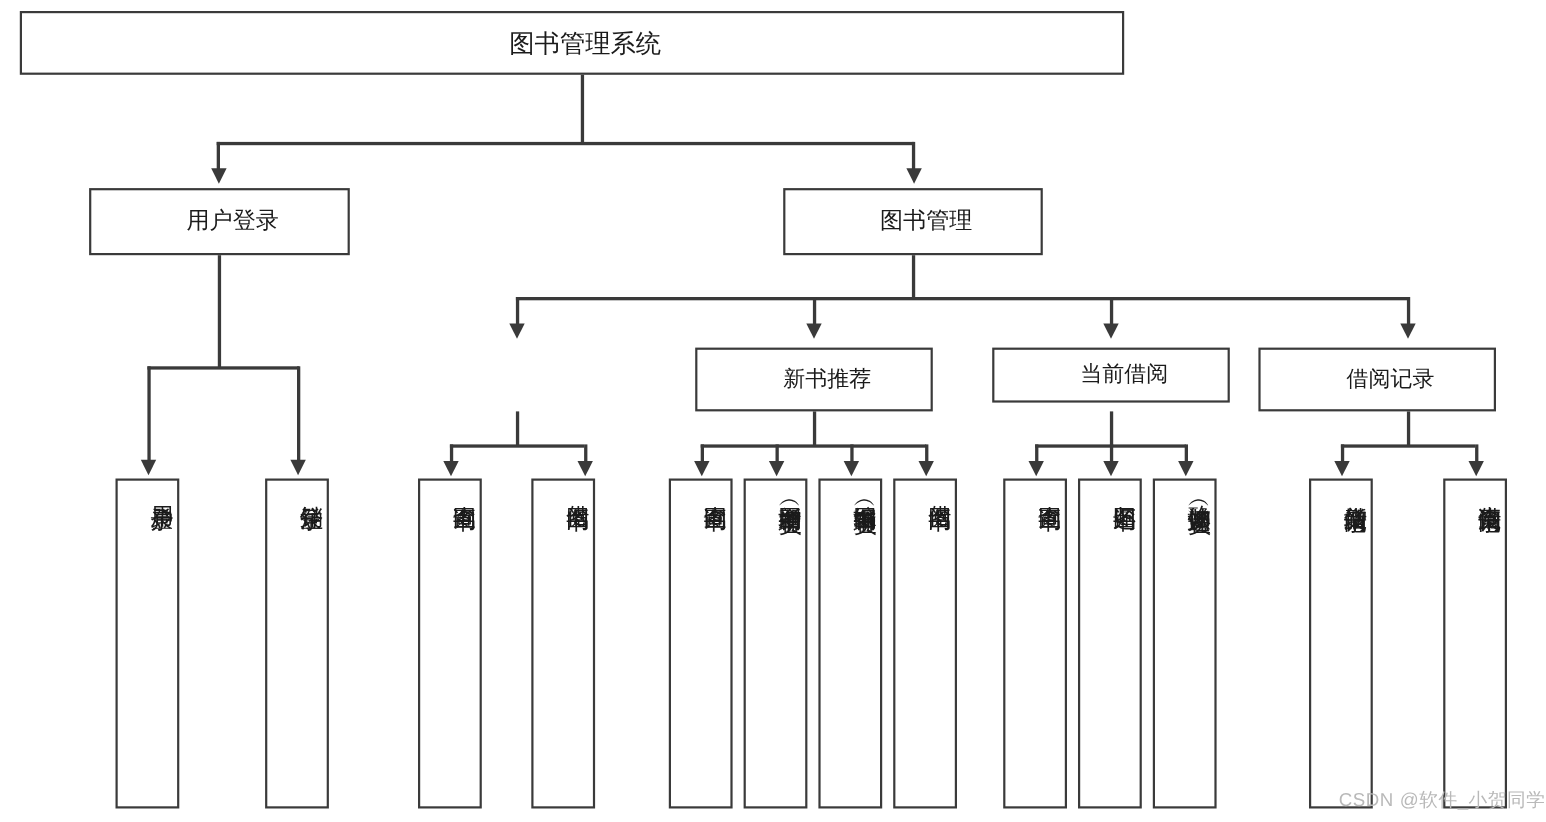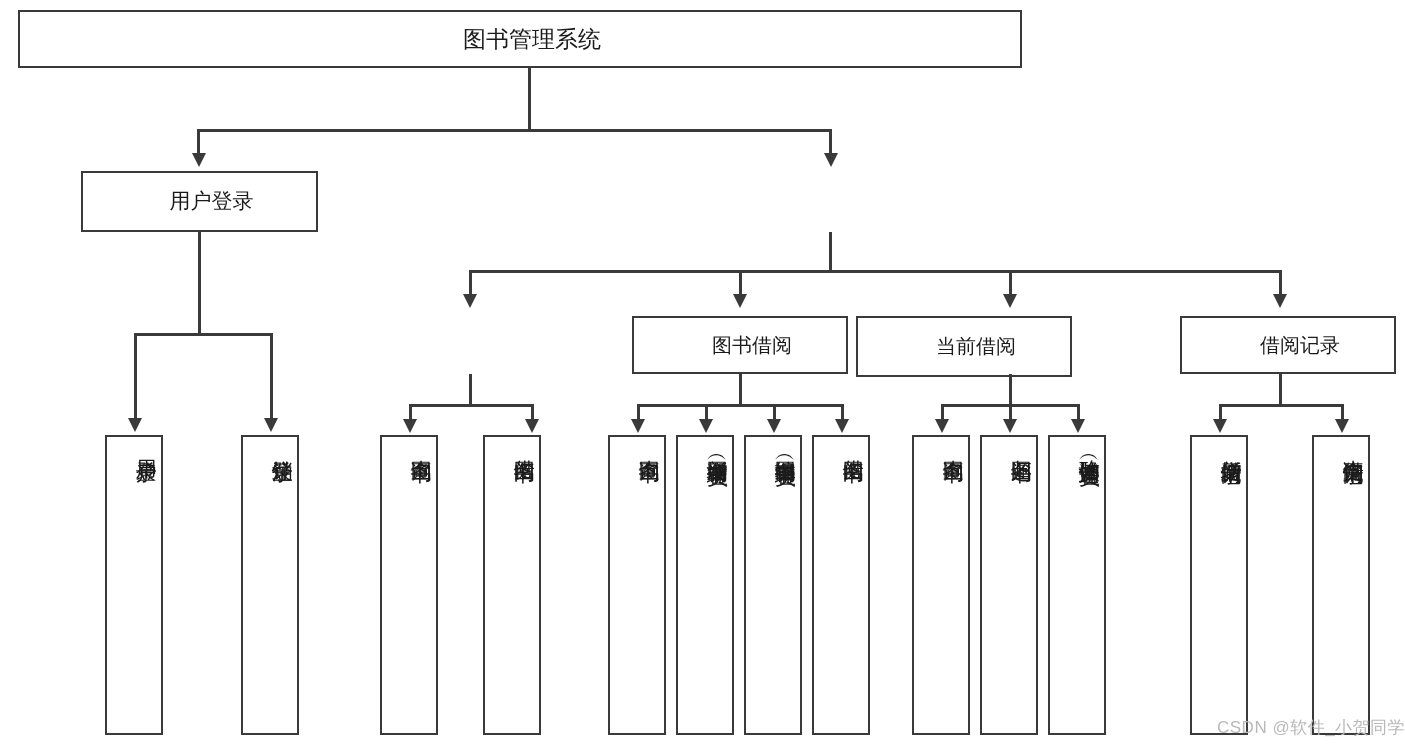--- a/index.html
+++ b/index.html
@@ -86,46 +86,49 @@
   <div class="ln hln" style="left:197px;top:129px;width:634px;"></div>
   <div class="ln vln" style="left:197px;top:129px;height:26px;"></div>
   <div class="arrow" style="left:192px;top:153px;"></div>
   <div class="ln vln" style="left:829px;top:129px;height:26px;"></div>
   <div class="arrow" style="left:824px;top:153px;"></div>
 
   <div class="node lvl2" style="left:81px;top:171px;width:237px;height:61px;">
     <span class="label">用户登录</span>
   </div>
 
+  <div class="node lvl2" style="left:712px;top:171px;width:236px;height:61px;">
+    <span class="label">图书管理</span>
+  </div>
 
   <div class="ln vln" style="left:198px;top:232px;height:103px;"></div>
   <div class="ln hln" style="left:134px;top:333px;width:138px;"></div>
   <div class="ln vln" style="left:134px;top:333px;height:86px;"></div>
   <div class="arrow" style="left:128px;top:418px;"></div>
   <div class="ln vln" style="left:270px;top:333px;height:86px;"></div>
   <div class="arrow" style="left:264px;top:418px;"></div>
 
   <div class="ln vln" style="left:829px;top:232px;height:40px;"></div>
   <div class="ln hln" style="left:469px;top:270px;width:811px;"></div>
   <div class="ln vln" style="left:469px;top:270px;height:26px;"></div>
   <div class="arrow" style="left:463px;top:294px;"></div>
   <div class="ln vln" style="left:739px;top:270px;height:26px;"></div>
   <div class="arrow" style="left:733px;top:294px;"></div>
   <div class="ln vln" style="left:1009px;top:270px;height:26px;"></div>
   <div class="arrow" style="left:1003px;top:294px;"></div>
   <div class="ln vln" style="left:1279px;top:270px;height:26px;"></div>
   <div class="arrow" style="left:1273px;top:294px;"></div>
 
   <div class="node lvl3" style="left:632px;top:316px;width:216px;height:58px;">
-    <span class="label">图书借阅</span>
-  </div>
-  <div class="node lvl3" style="left:856px;top:316px;width:216px;height:61px;">
+    <span class="label">新书推荐</span>
+  </div>
+  <div class="node lvl3" style="left:902px;top:316px;width:216px;height:50px;font-family:Liberation Mono, monospace;">
     <span class="label">当前借阅</span>
   </div>
-  <div class="node lvl3" style="left:1180px;top:316px;width:216px;height:58px;">
+  <div class="node lvl3" style="left:1144px;top:316px;width:216px;height:58px;">
     <span class="label">借阅记录</span>
   </div>
 
   <div class="ln vln" style="left:469px;top:374px;height:32px;"></div>
   <div class="ln hln" style="left:409px;top:404px;width:122px;"></div>
   <div class="ln vln" style="left:409px;top:404px;height:16px;"></div>
   <div class="arrow" style="left:403px;top:419px;"></div>
   <div class="ln vln" style="left:531px;top:404px;height:16px;"></div>
   <div class="arrow" style="left:525px;top:419px;"></div>
 

